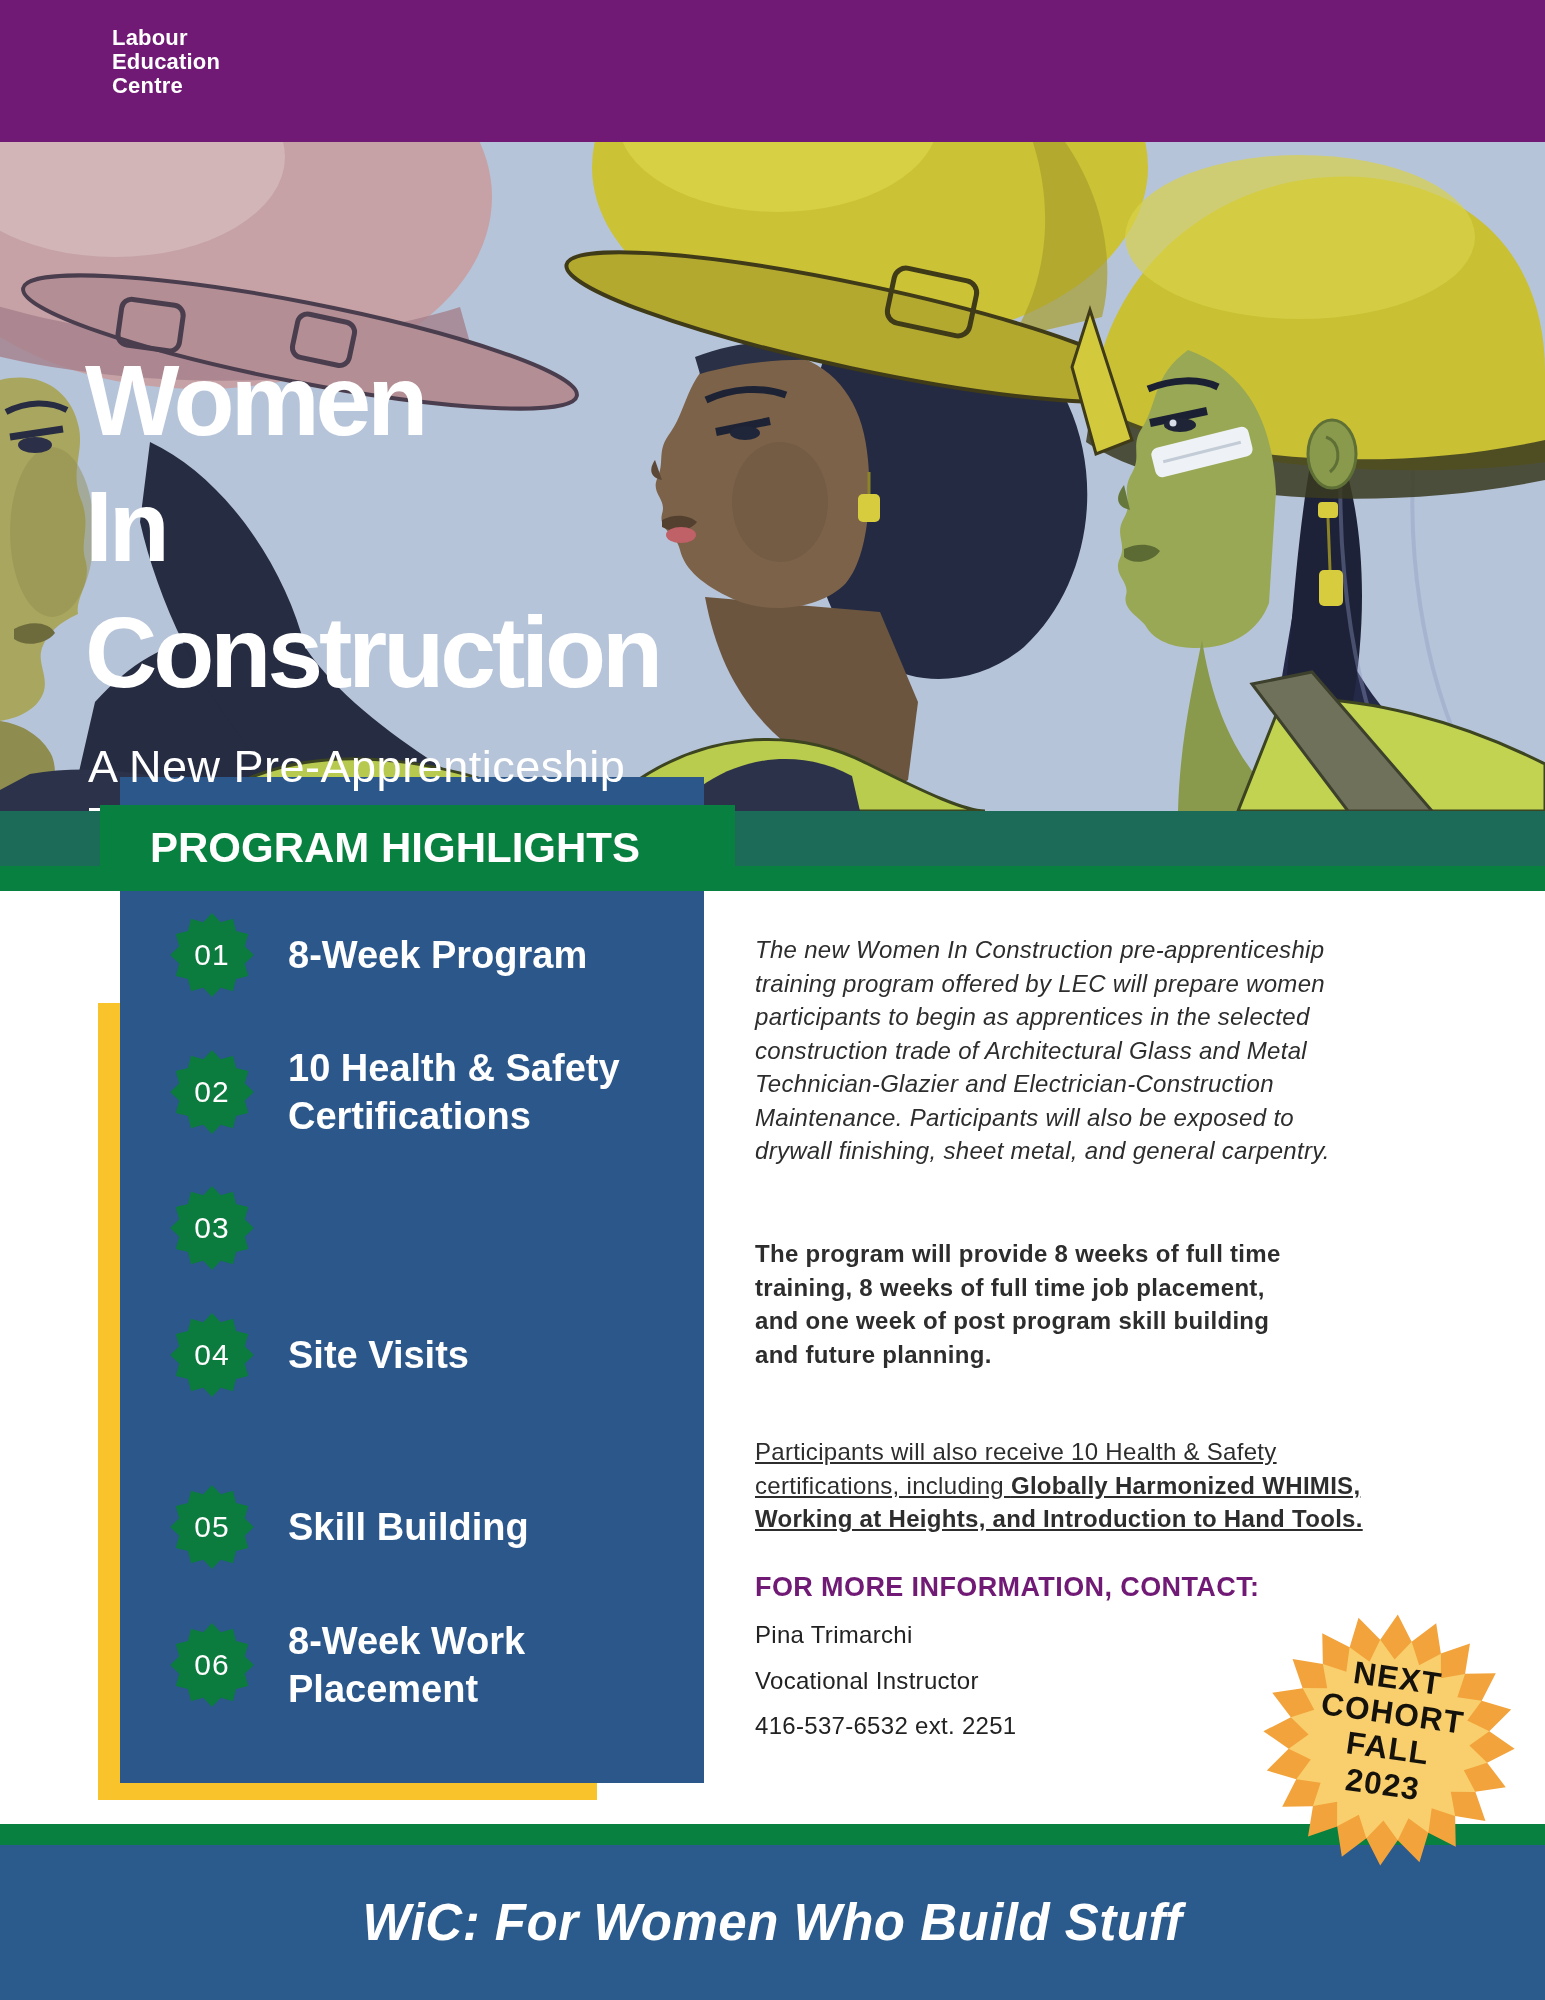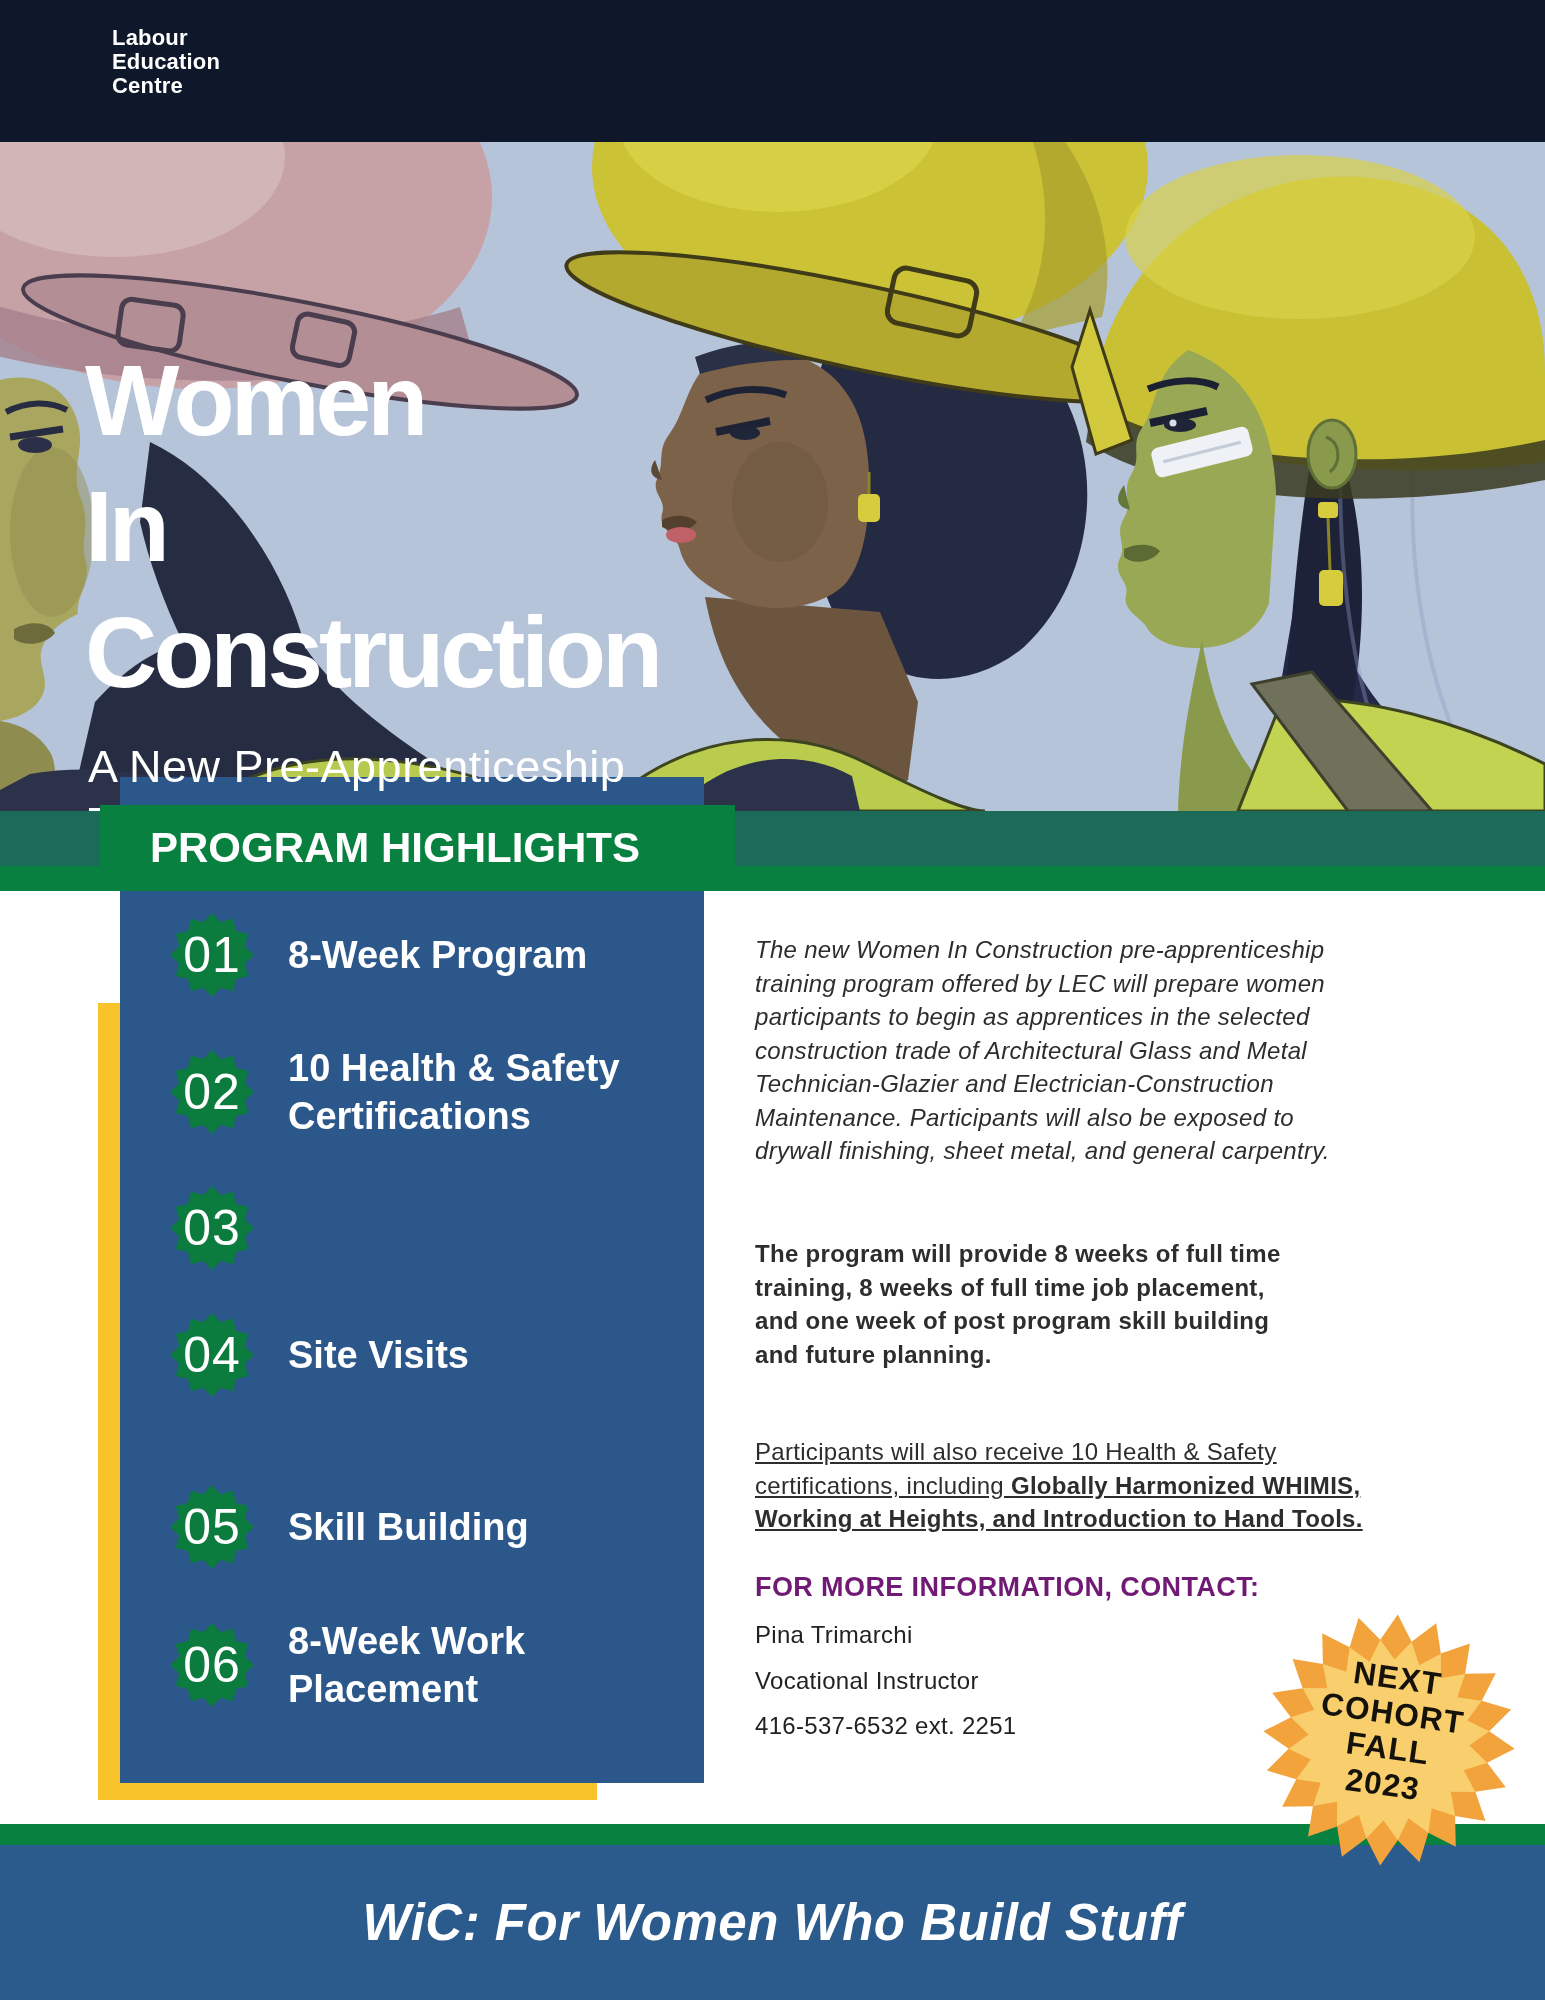--- a/index.html
+++ b/index.html
@@ -4,21 +4,21 @@
 <style>
   html,body{margin:0;padding:0;background:#ffffff;}
   *{box-sizing:border-box;}
   .page{
     position:relative;width:1545px;height:2000px;overflow:hidden;
     background:#ffffff;font-family:"Liberation Sans", sans-serif;
   }
   .pre{white-space:pre-line;}
 
   
-  .topbar{position:absolute;left:0;top:0;width:1545px;height:142px;background:#0f172a;}
+  .topbar{position:absolute;left:0;top:0;width:1545px;height:142px;background:#701a75;}
   .logo{
     position:absolute;left:112px;top:26px;color:#ffffff;font-weight:bold;
     font-size:22px;line-height:24px;letter-spacing:0.2px;
   }
 
   
   .hero{position:absolute;left:0;top:142px;width:1269px;height:669px;background:#a21caf;}
   .hero svg{display:block;}
   .hero-title{
     position:absolute;left:85px;top:195px;color:#ffffff;font-weight:800;
@@ -38,21 +38,21 @@
     position:absolute;left:100px;top:805px;width:635px;height:86px;background:#088040;z-index:4;
     display:flex;align-items:center;padding-left:50px;
     color:#ffffff;font-weight:bold;font-size:42px;letter-spacing:0;
   }
 
   .hl-item{position:absolute;left:48px;display:flex;align-items:center;height:88px;gap:32px;}
   .hl-badge{position:relative;width:88px;height:88px;flex:0 0 88px;}
   .hl-badge svg{position:absolute;left:0;top:0;width:88px;height:88px;}
   .hl-num{
     position:absolute;left:0;top:0;width:88px;height:88px;display:flex;align-items:center;justify-content:center;
-    color:#ffffff;font-size:50px;font-weight:400;letter-spacing:1px;
+    color:#ffffff;font-size:30px;font-weight:400;letter-spacing:1px;
   }
   .hl-label{color:#ffffff;font-weight:bold;font-size:38px;line-height:48px;max-width:416px;}
 
   
   .col{position:absolute;left:755px;width:760px;color:#2d2d2d;z-index:4;}
   .para{font-size:24px;line-height:33.5px;letter-spacing:0.3px;font-weight:400;}
   .para-medium{font-weight:600;}
   .contact-heading{font-size:27px;font-weight:bold;color:#701a75;letter-spacing:0.4px;}
   .contact-lines{font-size:24px;line-height:45.5px;letter-spacing:0.3px;color:#222222;}
 

